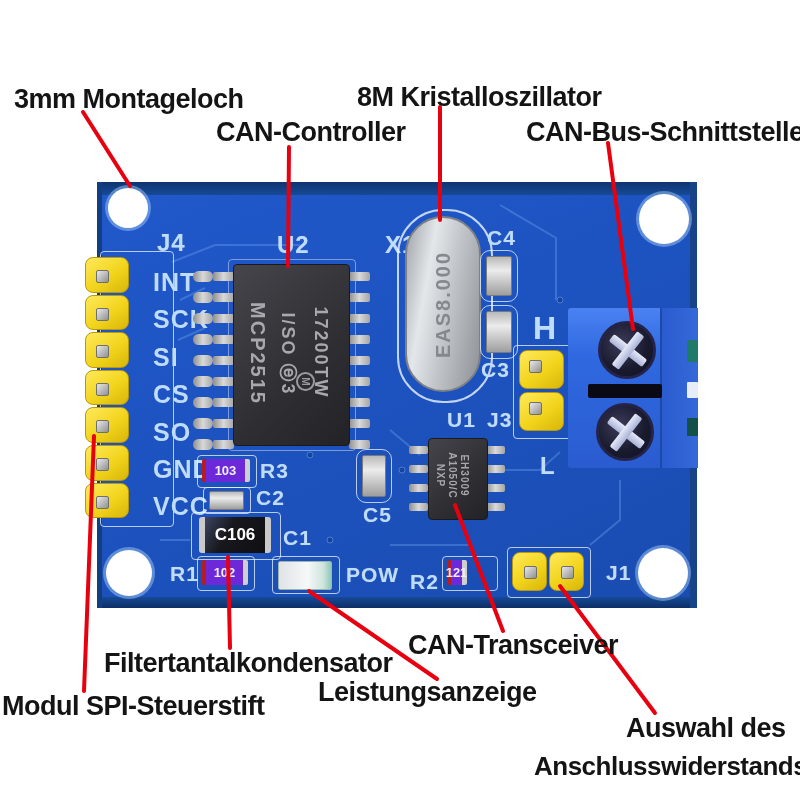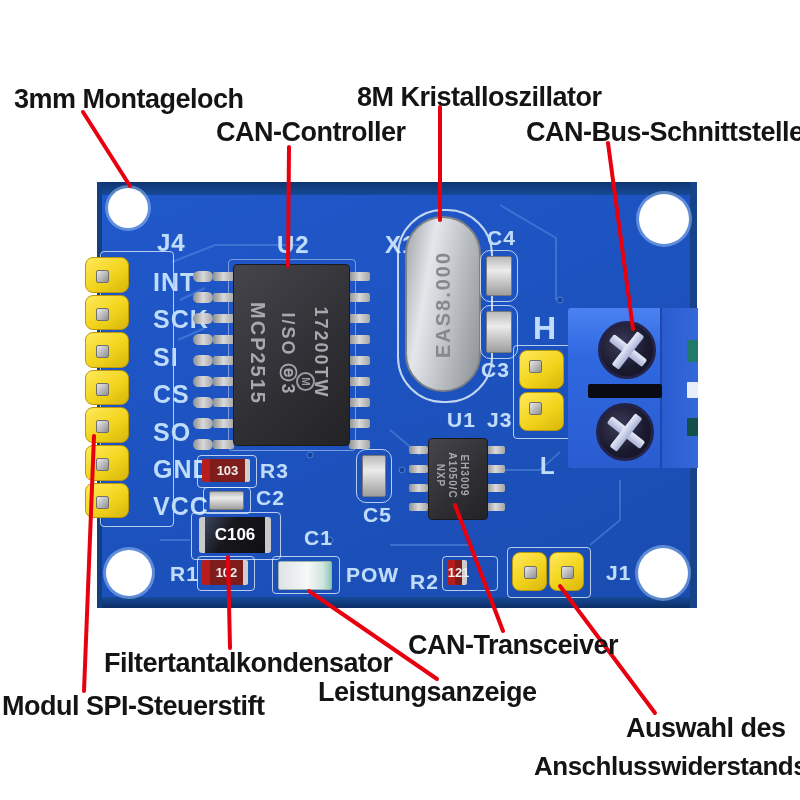--- a/index.html
+++ b/index.html
@@ -60,22 +60,22 @@
              font-size:10px;font-weight:bold;display:flex;align-items:center;justify-content:center;
              transform:rotate(90deg);}
 
   
   .xtal-outline{left:397px;top:209px;width:92px;height:190px;border:2px solid rgba(235,245,255,.8);border-radius:46px;}
   .xtal{left:405px;top:216px;width:76px;height:176px;border-radius:38px;border:2px solid #7d8186;box-sizing:border-box;
         background:linear-gradient(100deg,#9fa3a8 0%,#e4e7ea 30%,#c3c7cc 55%,#8d9196 100%);}
 
   
   .cap{background:linear-gradient(180deg,#b9b9b9 0%,#ececec 35%,#9e9e9e 100%);border:1px solid #7a7a7a;border-radius:2px;}
-  .res{background:#7f1d1d;border-radius:2px;color:#efefef;font-weight:bold;display:flex;
-       align-items:center;justify-content:center;border-left:8px solid #b91c1c;border-right:5px solid #cfcfcf;box-sizing:border-box;}
+  .res{background:#6d28d9;border-radius:2px;color:#efefef;font-weight:bold;display:flex;
+       align-items:center;justify-content:center;border-left:4px solid #b91c1c;border-right:5px solid #cfcfcf;box-sizing:border-box;}
   .tant{background:linear-gradient(120deg,#3c4560 0%,#17171c 40%,#101013 100%);border-radius:3px;color:#fff;
         font-weight:bold;display:flex;align-items:center;justify-content:center;
         border-left:6px solid #c9c9c9;border-right:6px solid #c9c9c9;box-sizing:border-box;}
   .led{background:linear-gradient(90deg,#dfe3e6 0%,#f6f8f9 55%,#cfe4dd 85%,#8fc8b8 100%);border:1px solid #9db3ac;border-radius:2px;}
 
   
   .term{left:568px;top:308px;width:128px;height:160px;
         background:linear-gradient(180deg,#4a82f2 0%,#2f68e0 30%,#2a5cd0 100%);border-radius:3px;}
   .term-seam{left:660px;top:308px;width:36px;height:160px;background:linear-gradient(90deg,#2a5cd0,#3568d8);
              border-left:2px solid #1d49ad;}
@@ -249,21 +249,21 @@
 
   <div class="abs outline" style="left:197px;top:455px;width:58px;height:31px;"></div>
   <div class="abs res" style="left:202px;top:459px;width:48px;height:23px;font-size:13px;">103</div>
   <div class="abs silk ref" style="left:260px;top:459px;">R3</div>
   <div class="abs outline" style="left:203px;top:487px;width:46px;height:25px;"></div>
   <div class="abs cap" style="left:209px;top:491px;width:33px;height:17px;"></div>
   <div class="abs silk ref" style="left:256px;top:486px;">C2</div>
 
   <div class="abs outline" style="left:191px;top:512px;width:88px;height:46px;"></div>
   <div class="abs tant" style="left:199px;top:517px;width:72px;height:36px;font-size:17px;">C106</div>
-  <div class="abs silk ref" style="left:304px;top:526px;">C1</div>
+  <div class="abs silk ref" style="left:283px;top:526px;">C1</div>
 
   <div class="abs silk ref" style="left:170px;top:562px;">R1</div>
   <div class="abs outline" style="left:197px;top:556px;width:56px;height:33px;"></div>
   <div class="abs res" style="left:202px;top:560px;width:46px;height:25px;font-size:13px;">102</div>
   <div class="abs outline" style="left:272px;top:556px;width:66px;height:36px;"></div>
   <div class="abs led" style="left:278px;top:561px;width:52px;height:27px;"></div>
   <div class="abs silk ref" style="left:346px;top:563px;">POW</div>
   <div class="abs silk ref" style="left:410px;top:562px;margin-top:8px;">R2</div>
   <div class="abs outline" style="left:442px;top:556px;width:54px;height:33px;"></div>
   <div class="abs res" style="left:447px;top:560px;width:20px;height:25px;font-size:13px;">121</div>

